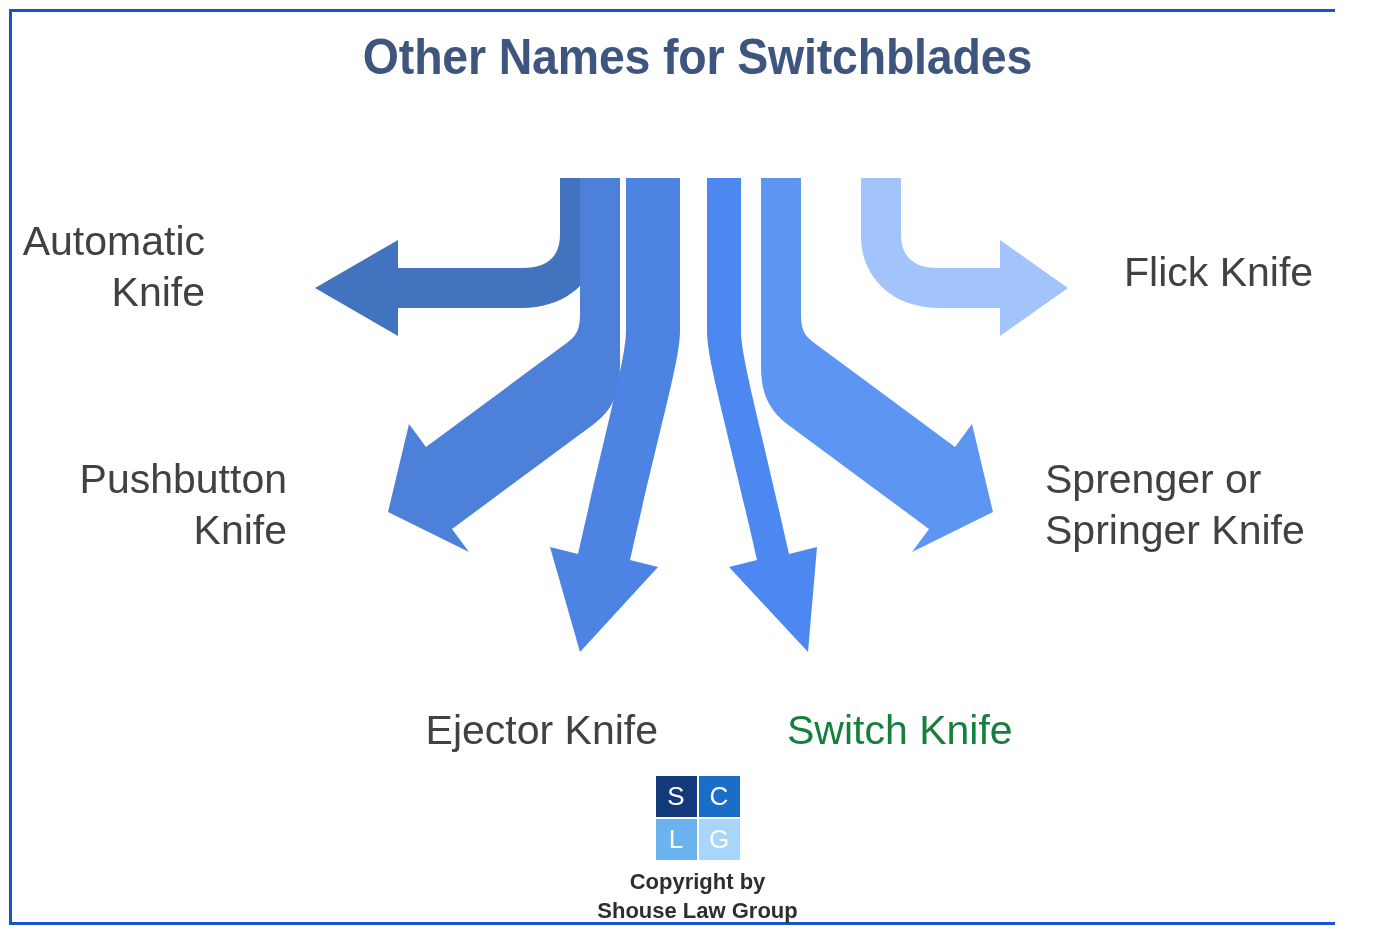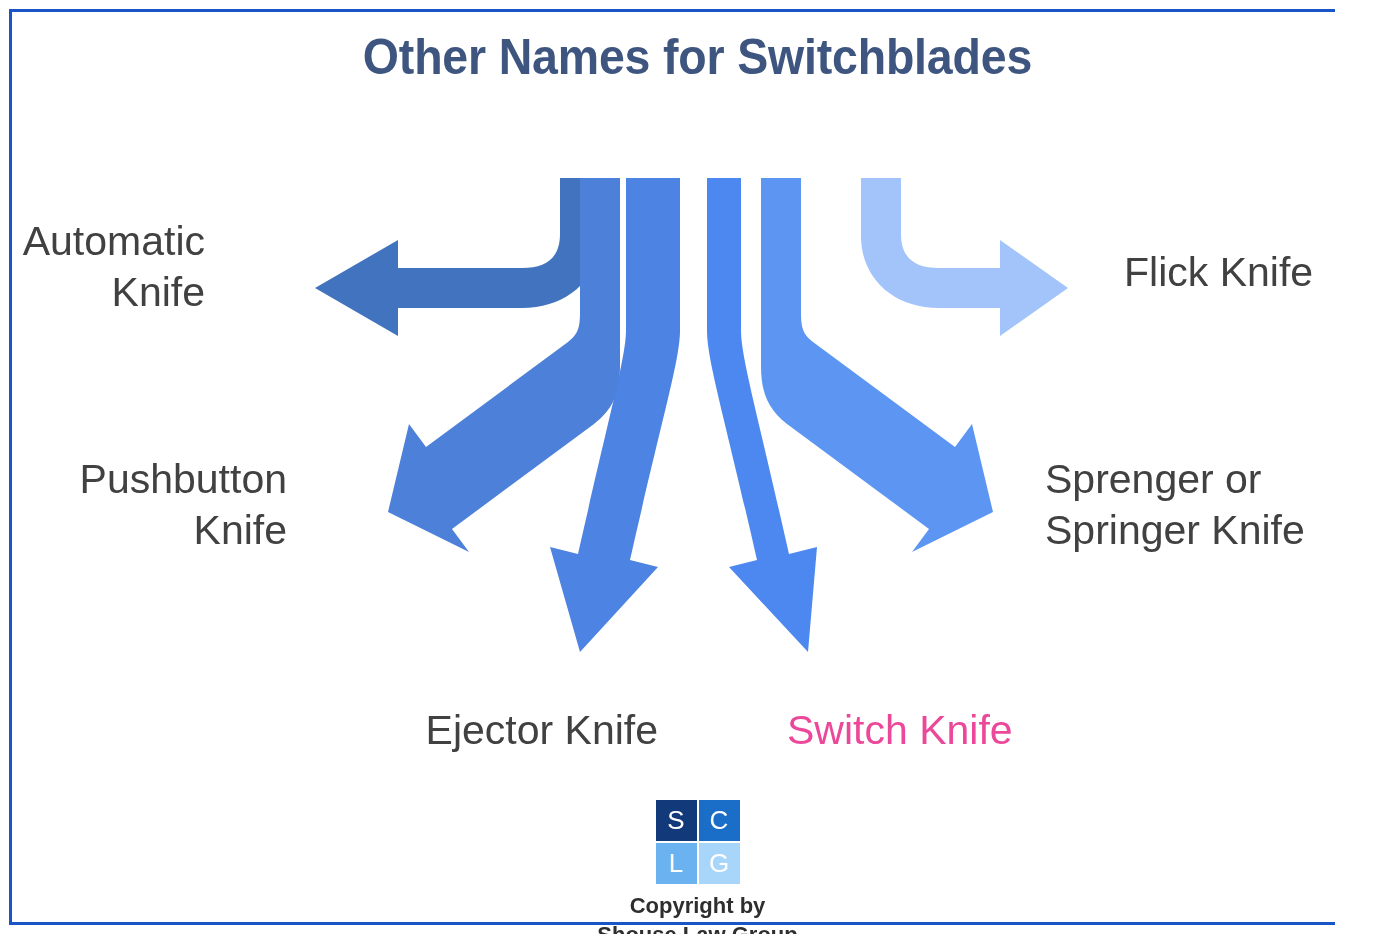--- a/index.html
+++ b/index.html
@@ -72,21 +72,20 @@
     top: 776px;
     width: 1395px;
     text-align: center;
   }
   #logo-grid {
     display: inline-block;
     width: 84px;
     height: 84px;
     position: relative;
     line-height: 0;
-    margin-top: 24px;
   }
   .logo-cell {
     display: inline-block;
     width: 41px;
     height: 41px;
     margin: 0;
     position: relative;
     vertical-align: top;
     color: #ffffff;
     font-size: 26px;
@@ -200,21 +199,21 @@
   </svg>
 
   <div class="lbl" id="lbl-automatic" style="color: rgb(65, 65, 65);">Automatic
 Knife</div>
 
   <div class="lbl" id="lbl-pushbutton" style="color: rgb(65, 65, 65);">Pushbutton
 Knife</div>
 
   <div class="lbl" id="lbl-ejector" style="color: rgb(65, 65, 65);">Ejector Knife</div>
 
-  <div class="lbl" id="lbl-switch" style="color: #ec4899;">Switch Knife</div>
+  <div class="lbl" id="lbl-switch" style="color: #15803d;">Switch Knife</div>
 
   <div class="lbl" id="lbl-sprenger" style="color: rgb(65, 65, 65);">Sprenger or
 Springer Knife</div>
 
   <div class="lbl" id="lbl-flick" style="color: rgb(65, 65, 65);">Flick Knife</div>
 
   <div id="logo-block">
     <div id="logo-grid"><span class="logo-cell c-s" style="background: rgb(18, 58, 122);">S</span><span class="logo-cell c-c" style="background: rgb(26, 110, 199);">C</span><br><span class="logo-cell c-l" style="background: rgb(107, 178, 240);">L</span><span class="logo-cell c-g" style="background: rgb(168, 214, 250);">G</span></div>
     <div id="copyright">Copyright by
 Shouse Law Group</div>

